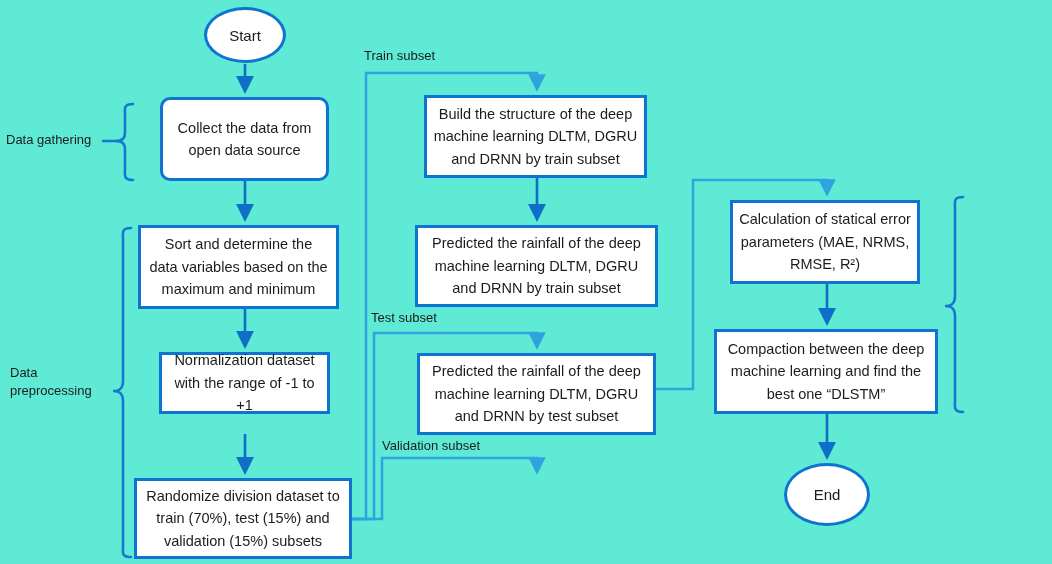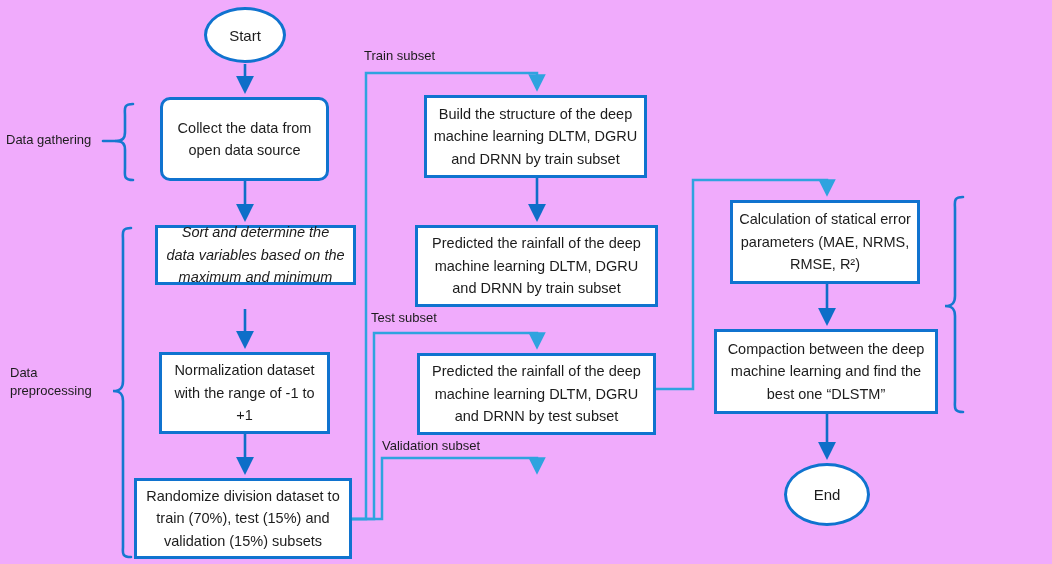--- a/index.html
+++ b/index.html
@@ -1,17 +1,17 @@
 <!DOCTYPE html>
 <html><head>
 <meta charset="utf-8">
 <style>
   html,body{margin:0;padding:0;background:#fff;}
   #canvas{
-    position:relative;width:1052px;height:564px;background:#f0abfc;
+    position:relative;width:1052px;height:564px;background:#5eead4;
     font-family:"Liberation Sans", sans-serif;color:#1c1c1c;overflow:hidden;
   }
   #wires{position:absolute;left:0;top:0;width:1052px;height:564px;}
   .node{
     position:absolute;box-sizing:border-box;border:3px solid #1073cf;background:#ffffff;
     display:flex;align-items:center;justify-content:center;text-align:center;
     font-size:14.5px;line-height:1.55;white-space:pre-line;padding:2px 4px;z-index:2;
   }
   .terminal{
     position:absolute;box-sizing:border-box;border:3px solid #1073cf;border-radius:50%;
@@ -58,24 +58,24 @@
 
   <div class="terminal" style="left:204px;top:7px;width:82px;height:56px;">
     <span>Start</span>
   </div>
   <div class="terminal" style="left:784px;top:463px;width:86px;height:63px;border-width:3.5px;">
     <span>End</span>
   </div>
 
   <div class="node" style="left:160px;top:97px;width:169px;height:84px;border-radius:10px;"><span>Collect the data from
 open data source</span></div>
-  <div class="node" style="left:155px;top:225px;width:201px;height:60px;font-style:italic;"><span>Sort and determine the
+  <div class="node" style="left:138px;top:225px;width:201px;height:84px;"><span>Sort and determine the
 data variables based on the
 maximum and minimum</span></div>
-  <div class="node" style="left:159px;top:352px;width:171px;height:82px;"><span>Normalization dataset
+  <div class="node" style="left:159px;top:352px;width:171px;height:62px;"><span>Normalization dataset
 with the range of -1 to
 +1</span></div>
   <div class="node" style="left:134px;top:478px;width:218px;height:81px;"><span>Randomize division dataset to
 train (70%), test (15%) and
 validation (15%) subsets</span></div>
   <div class="node" style="left:424px;top:95px;width:223px;height:83px;"><span>Build the structure of the deep
 machine learning DLTM, DGRU
 and DRNN by train subset</span></div>
   <div class="node" style="left:415px;top:225px;width:243px;height:82px;"><span>Predicted the rainfall of the deep
 machine learning DLTM, DGRU

